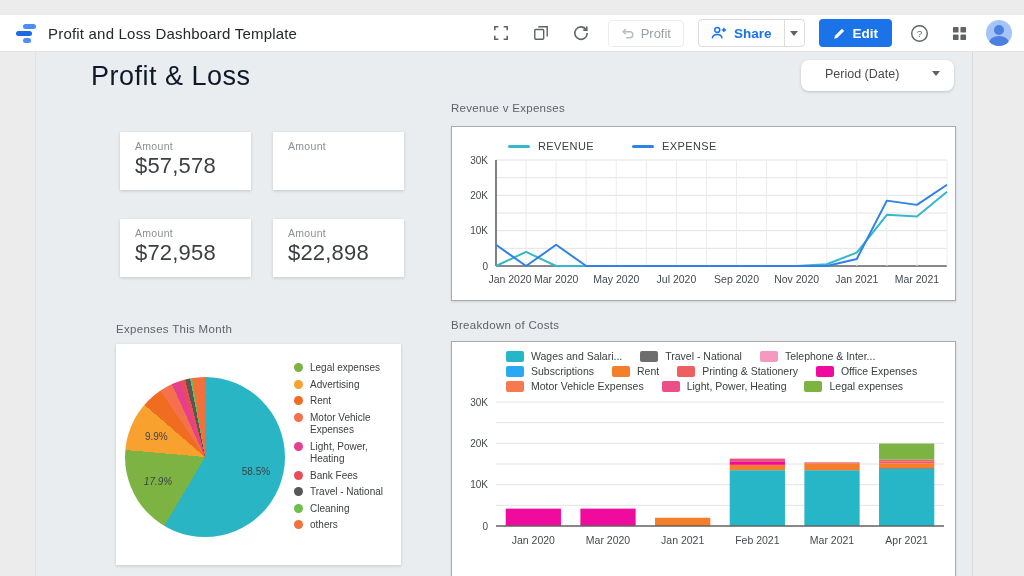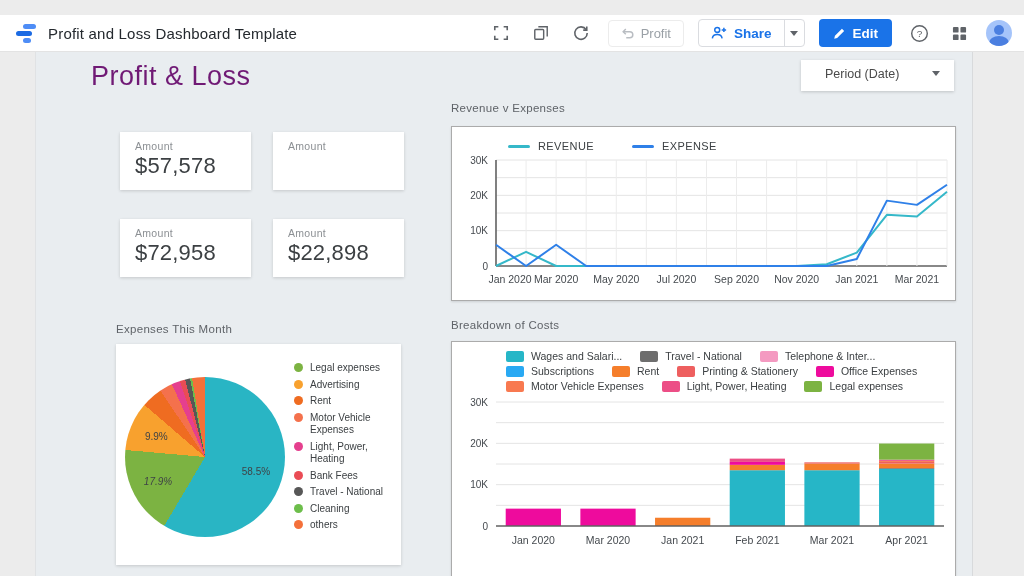--- a/index.html
+++ b/index.html
@@ -40,25 +40,25 @@
   .avatar .body { position:absolute; left:3px; top:16px; width:20px; height:14px;
     border-radius:50%; background:#4b7fe0; }
 
   
   .stage { position:absolute; top:37px; left:0; width:1024px; height:539px; background:#ececec; }
   .canvas { position:absolute; left:35px; top:0; width:938px; height:539px;
     background:#e9edf0; border-left:1px solid #e0e2e4; border-right:1px solid #d8dadc;
     position:absolute; }
   .canvas > * { position:absolute; }
 
-  .page-heading { left:55px; top:24px; font-size:27px; color:#701a75;
+  .page-heading { left:55px; top:24px; font-size:27px; color:#0f172a;
     letter-spacing:.5px; font-weight:500; }
 
   .period-box { left:765px; top:23px; width:153px; height:31px; background:#fff;
-    border-radius:0; box-shadow:0 1px 3px rgba(0,0,0,.18); display:flex;
+    border-radius:8px; box-shadow:0 1px 3px rgba(0,0,0,.18); display:flex;
     align-items:center; justify-content:space-between; padding:0 14px 4px 24px;
     cursor:pointer; }
   .period-box .lbl { font-size:12.5px; color:#4a4a4a; }
 
   .scorecard { width:131px; height:58px; background:#fff;
     box-shadow:0 1px 3px rgba(0,0,0,.16); padding:8px 0 0 15px; }
   .scorecard .sc-label { font-size:10.5px; color:#8b8f93; letter-spacing:.3px; }
   .scorecard .sc-value { font-size:22px; color:#3c4043; margin-top:1px; letter-spacing:.2px; }
   .sc1 { left:84px;  top:95px; }
   .sc2 { left:237px; top:95px; }

